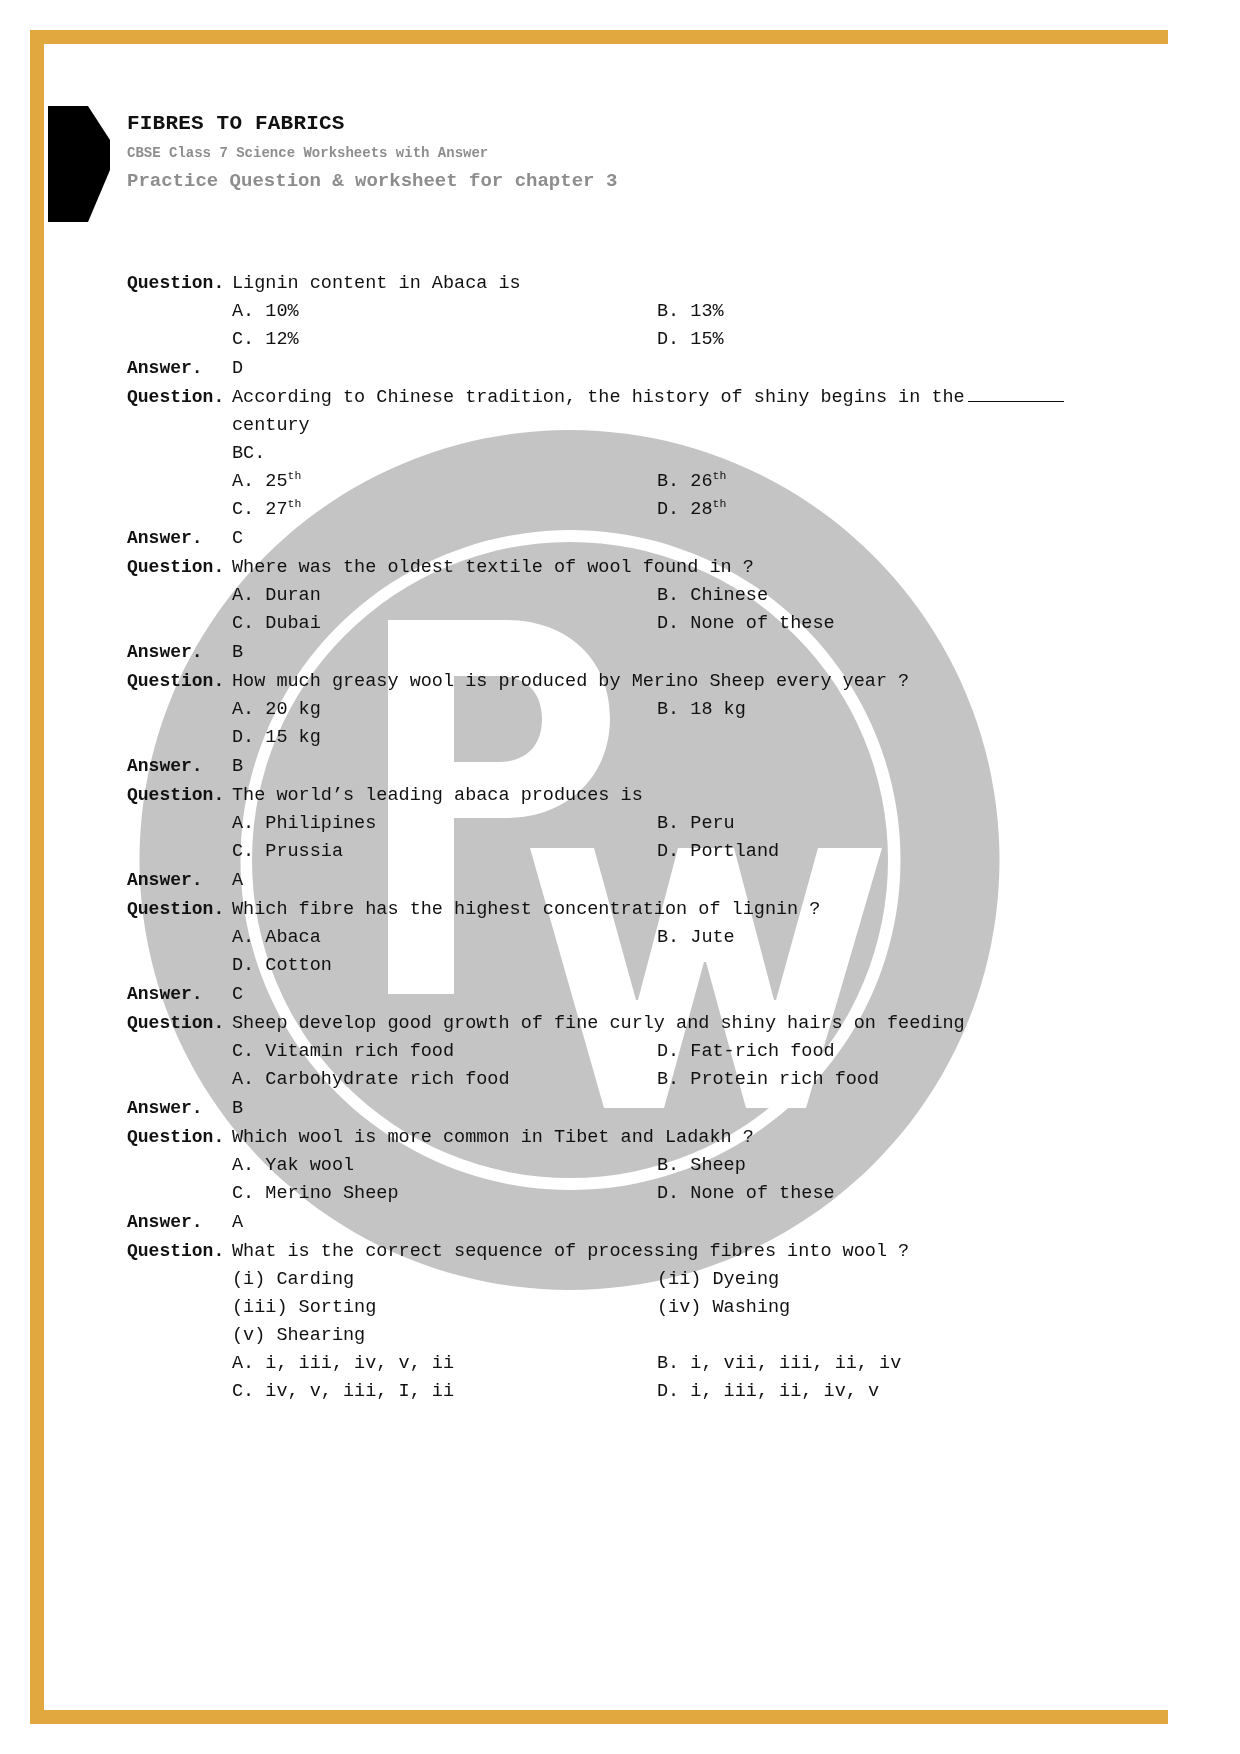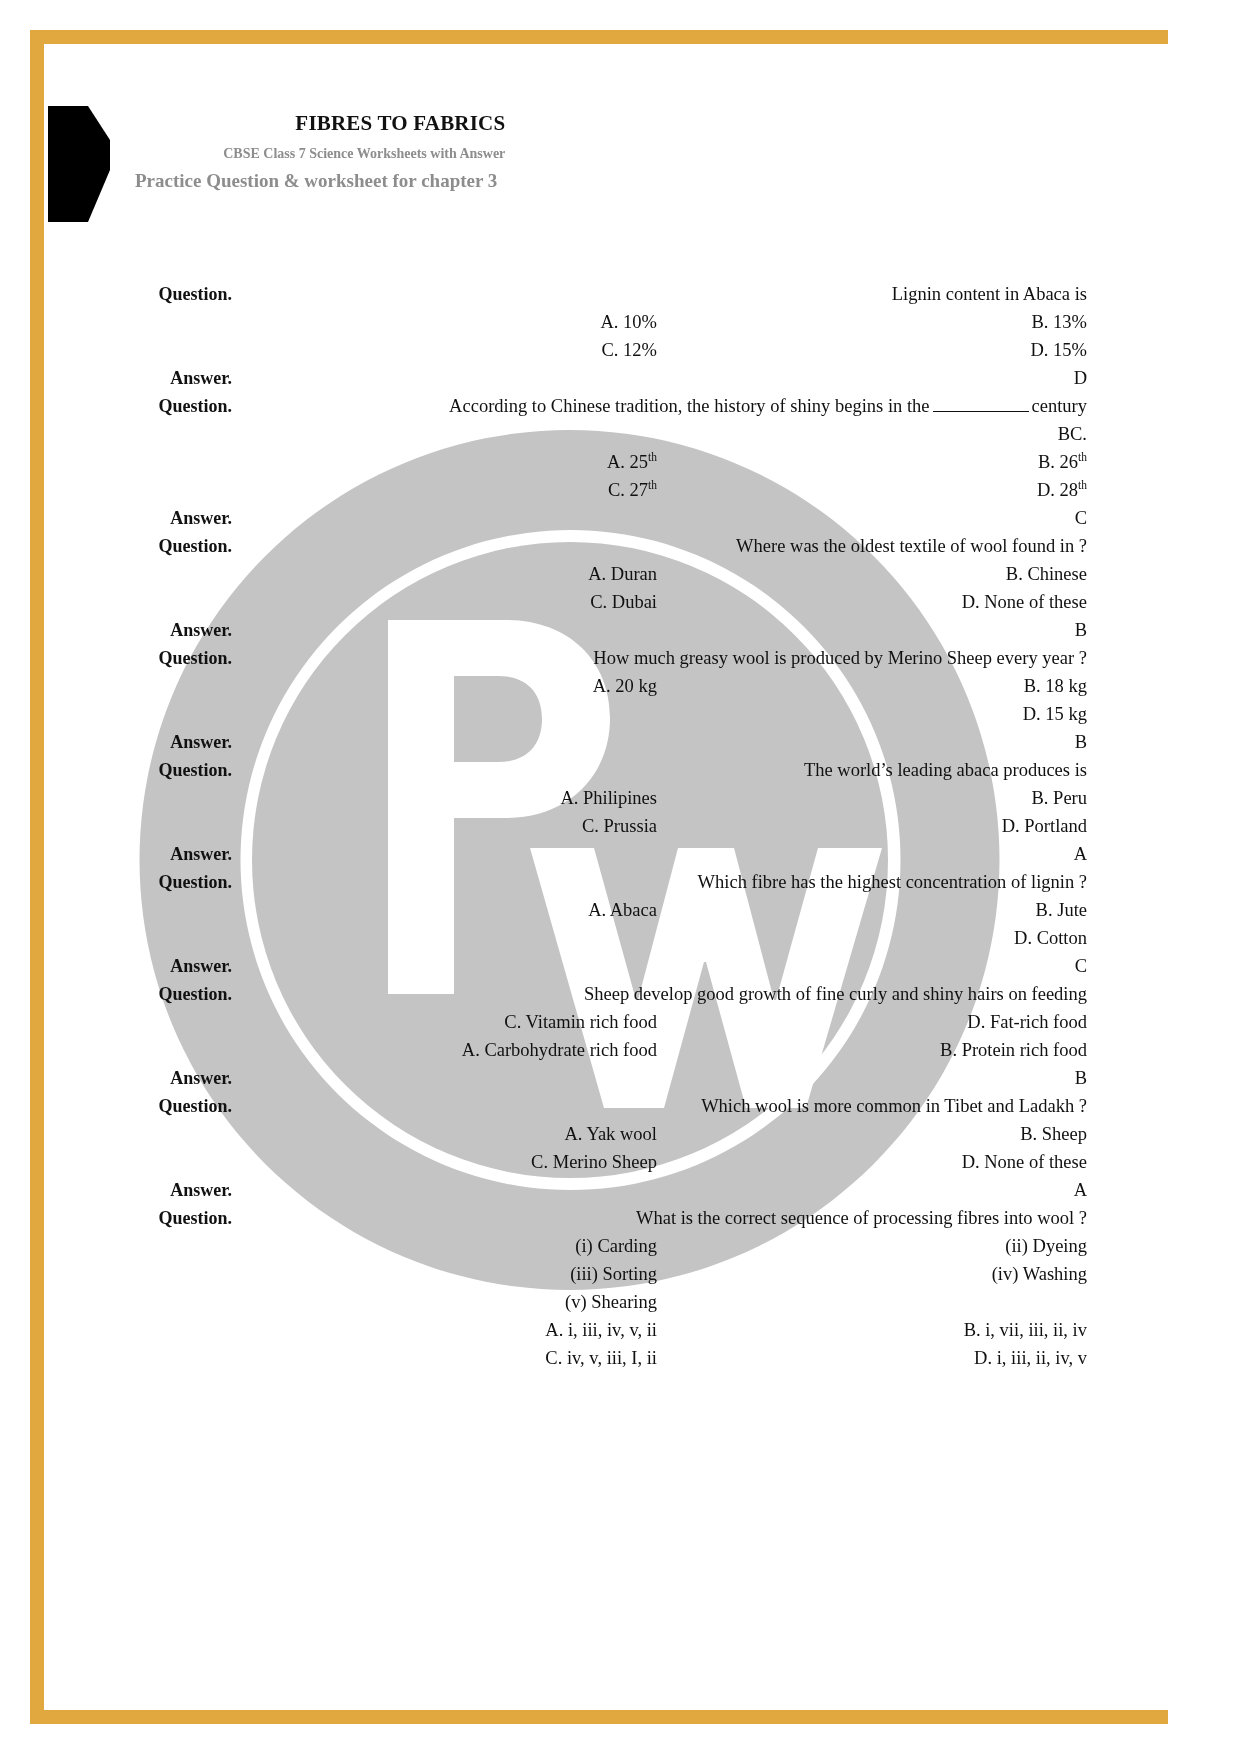--- a/index.html
+++ b/index.html
@@ -6,22 +6,21 @@
     margin: 0;
     padding: 0;
     background: #ffffff;
   }
   .page {
     position: relative;
     width: 1168px;
     height: 1754px;
     background: #ffffff;
     overflow: hidden;
-    font-family: Liberation Serif, serif;
-    text-align: right;
+    font-family: Liberation Mono, monospace;
   }
   
   .border-outer {
     position: absolute;
     left: 30px;
     top: 30px;
     width: 1180px;
     height: 1694px;
     border: 14px solid #e0a83f;
     box-sizing: border-box;
@@ -73,28 +72,28 @@
     font-size: 14px;
     font-weight: bold;
     color: #8d8d8d;
     margin: 0 0 10px 0;
     line-height: 1.1;
   }
   .doc-sub2 {
     font-size: 19px;
     font-weight: bold;
     color: #8d8d8d;
-    margin: 8px;
+    margin: 0;
     line-height: 1.1;
   }
   
   .qa-body {
     position: absolute;
     left: 127px;
-    top: 280px;
+    top: 269px;
     width: 960px;
     z-index: 2;
     font-size: 18.5px;
     color: #111111;
   }
   .qa-row {
     display: flex;
     align-items: baseline;
     line-height: 28px;
     min-height: 28px;

